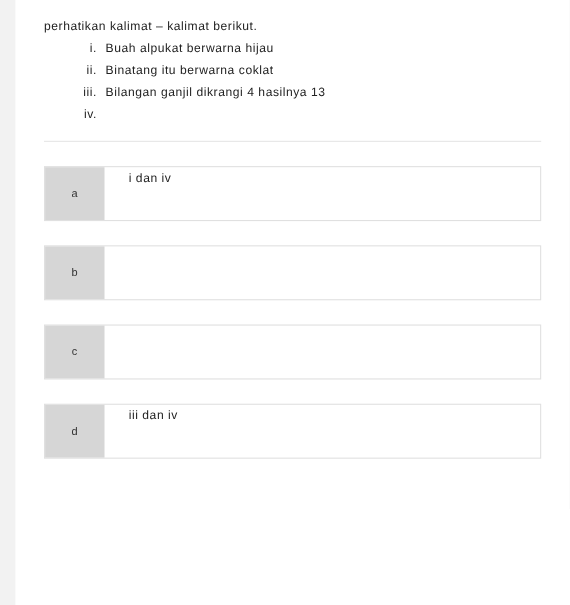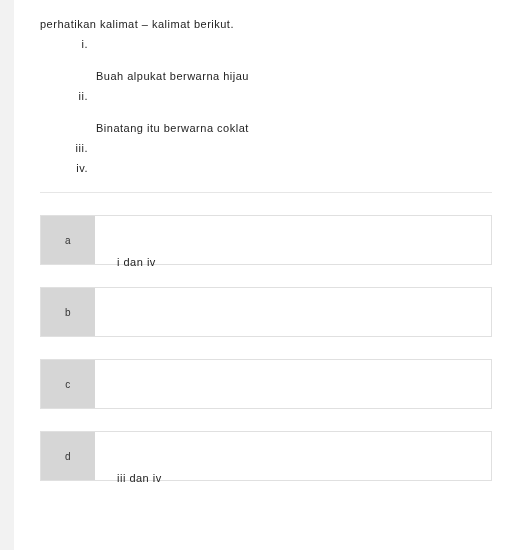--- a/index.html
+++ b/index.html
@@ -23,21 +23,21 @@
   .list .row {
     display: flex;
     margin: 8px 0;
   }
   .list .num {
     width: 56px;
     text-align: right;
     padding-right: 8px;
     flex: 0 0 56px;
   }
-  .list .txt { flex: 1; margin-top: 32px; }
+  .list .txt { flex: 1; }
   .question { margin-bottom: 18px; }
   .divider {
     border: none;
     border-top: 1px solid #e6e6e6;
     margin: 14px 0 22px 0;
   }
   .options { }
   .opt {
     display: flex;
     align-items: stretch;
@@ -52,21 +52,21 @@
     background: #d6d6d6;
     display: flex;
     align-items: center;
     justify-content: center;
     font-size: 10px;
     color: #333;
   }
   .opt .ans {
     flex: 1;
     display: flex;
-    align-items: flex-end;
+    align-items: flex-start;
     padding: 0 18px 0 22px;
   }
   .opt .ans span { position: relative; top: 4px; }
 </style>
 </head>
 <body>
 
 <div class="page">
 
   <p class="intro">perhatikan kalimat – kalimat berikut.</p>
@@ -75,20 +75,21 @@
     <div class="row">
       <div class="num">i.</div>
       <div class="txt">Buah alpukat berwarna hijau</div>
     </div>
     <div class="row">
       <div class="num">ii.</div>
       <div class="txt">Binatang itu berwarna coklat</div>
     </div>
     <div class="row">
       <div class="num">iii.</div>
+      <div class="txt">Bilangan ganjil dikrangi 4 hasilnya 13</div>
     </div>
     <div class="row">
       <div class="num">iv.</div>
     </div>
   </div>
 
 
   <hr class="divider">
 
   <div class="options">

